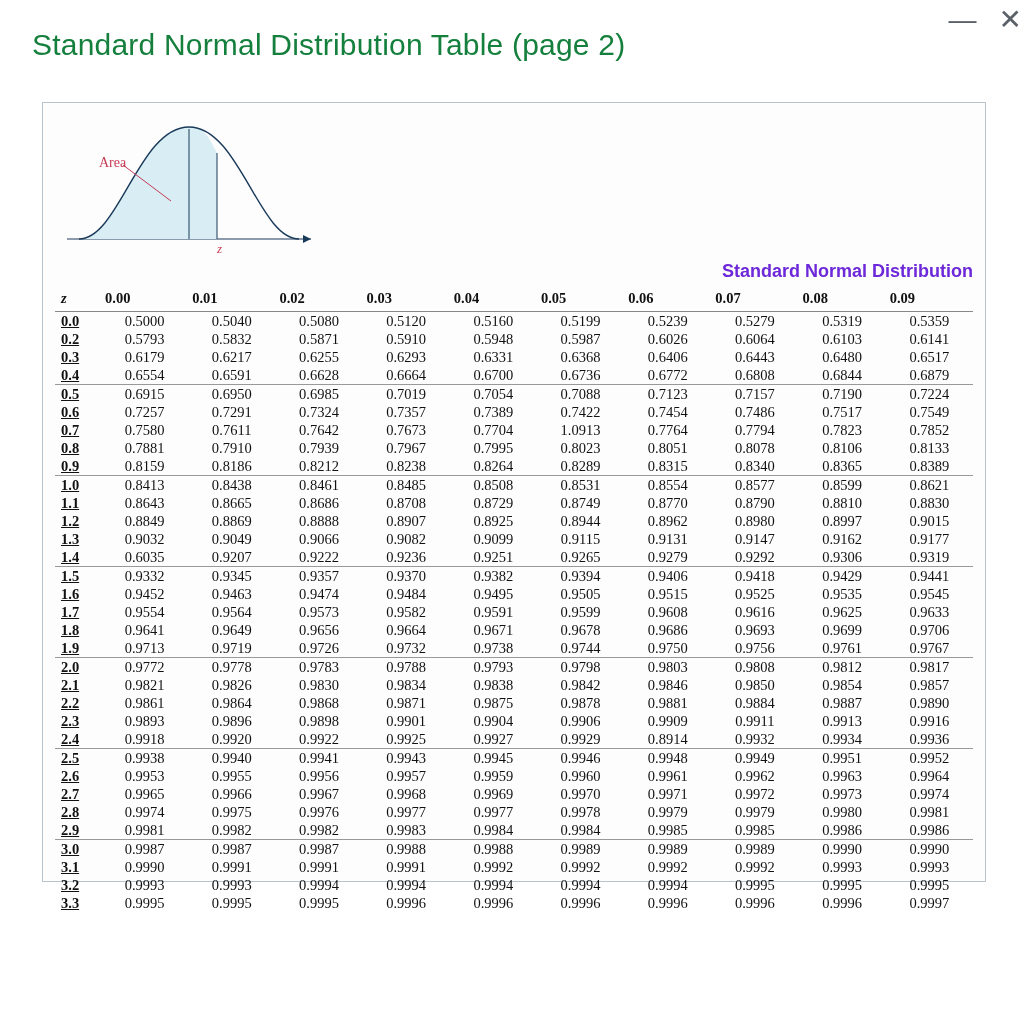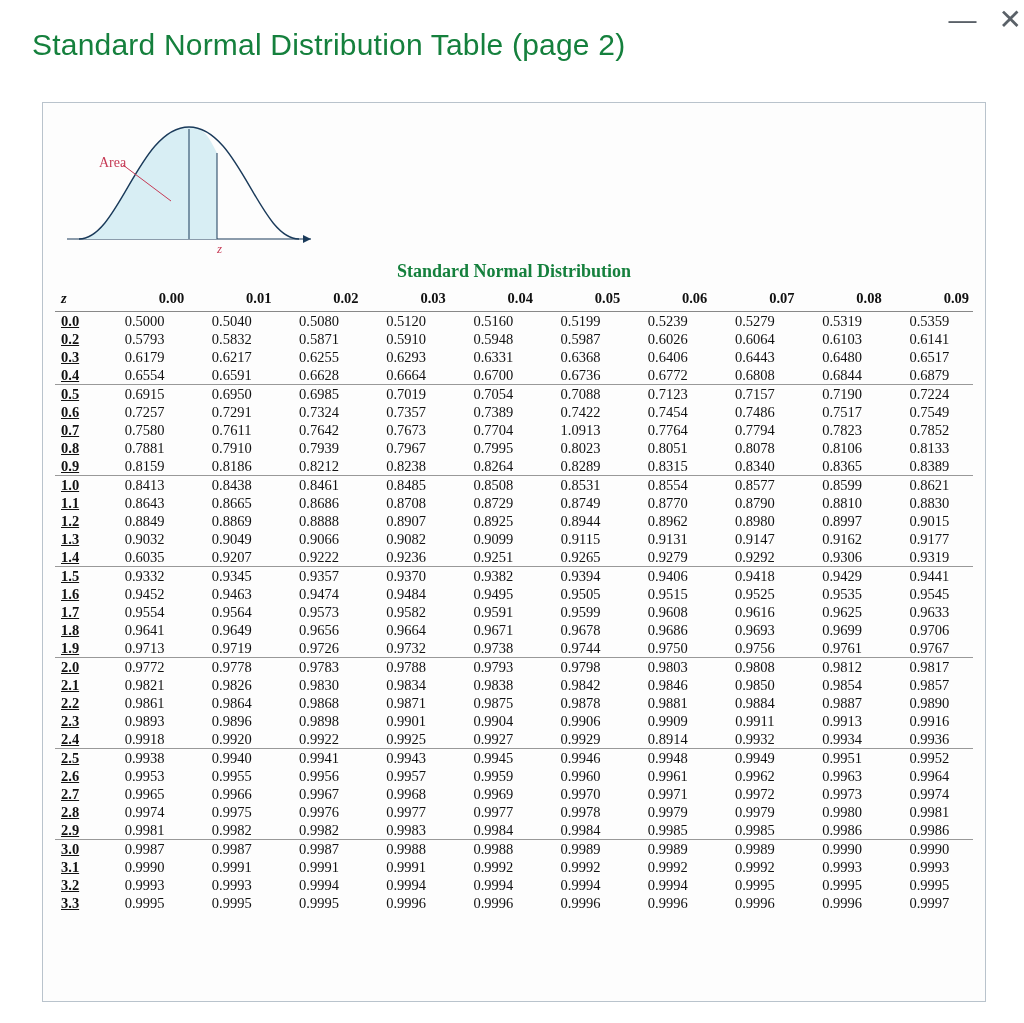--- a/index.html
+++ b/index.html
@@ -25,21 +25,21 @@
     font-weight: 400;
     color: #15803d;
     padding: 28px 0 0 32px;
     letter-spacing: 0.2px;
   }
   .panel {
     position: absolute;
     left: 42px;
     top: 102px;
     width: 944px;
-    height: 900px;
+    height: 780px;
     border: 1px solid #b9c3cc;
     background: #fdfdfd;
     padding: 6px 12px 8px 12px;
   }
   .diagram {
     position: relative;
     width: 260px;
     height: 150px;
     margin-left: 4px;
   }
@@ -55,38 +55,38 @@
   .z-label {
     position: absolute;
     left: 158px;
     top: 132px;
     font-family: "Times New Roman", serif;
     font-style: italic;
     font-size: 13px;
     color: #c63a55;
   }
   .table-title {
-    text-align: center;
-    font-family: Liberation Serif, serif;
+    text-align: right;
+    font-family: Liberation Sans, sans-serif;
     font-weight: bold;
     font-size: 18px;
-    color: #15803d;
+    color: #6d28d9;
     margin: 2px 0 6px 0;
   }
   table.ztable {
     border-collapse: collapse;
     width: 100%;
     font-family: "Times New Roman", serif;
     font-size: 14.5px;
     color: #111;
   }
   table.ztable th {
     font-weight: bold;
     padding: 2px 4px 4px 4px;
-    text-align: right;
+    text-align: left;
     border-bottom: 1px solid #888;
   }
   table.ztable th.z-col {
     font-style: italic;
     text-align: left;
     padding-left: 6px;
     width: 46px;
   }
   table.ztable td {
     padding: 0.5px 4px;

